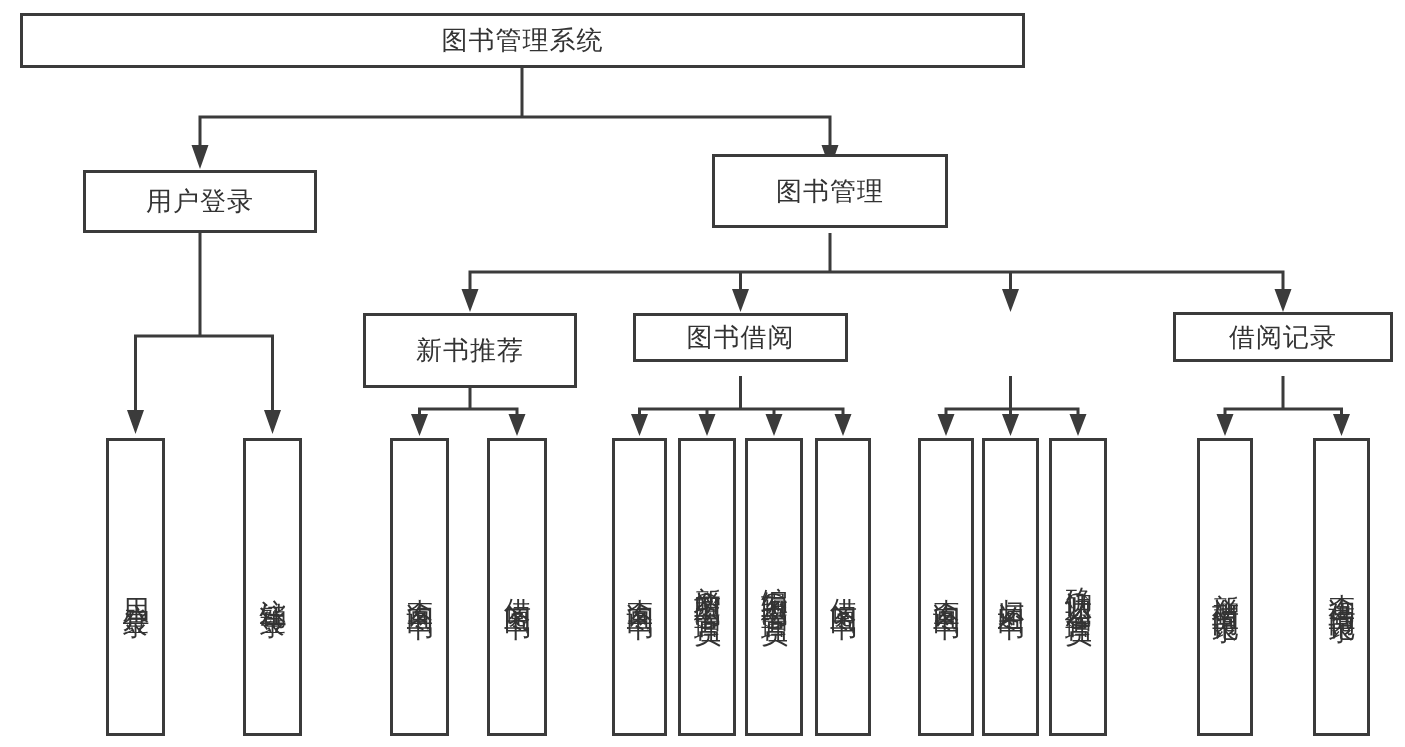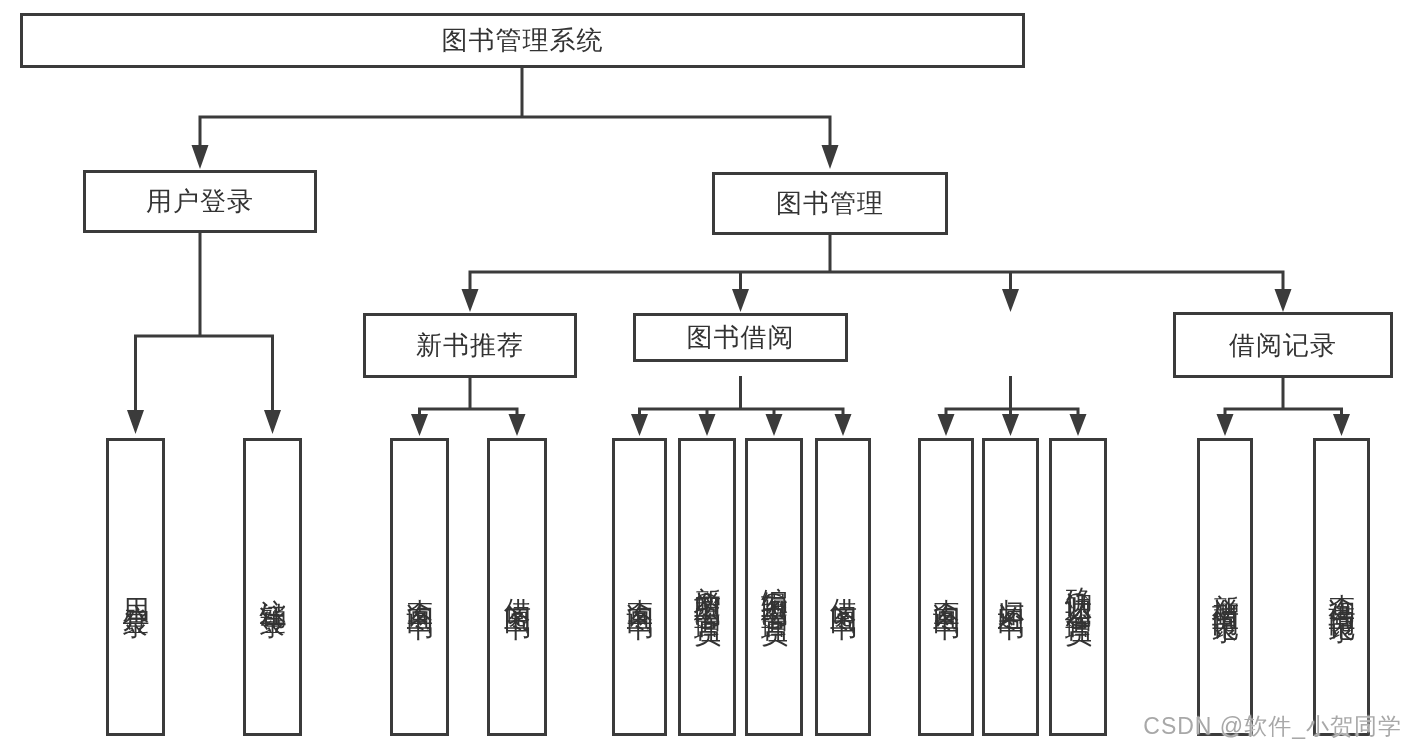--- a/index.html
+++ b/index.html
@@ -85,25 +85,25 @@
 
     <g stroke="#3b3b3b" stroke-width="3" fill="none">
       <path d="M1283 376 V409 M1225 409 H1341.5 M1225 407.5 V416 M1341.5 407.5 V416"></path>
       <path d="M1216.5 414 L1233.5 414 L1225 436 Z M1333 414 L1350 414 L1341.5 436 Z" fill="#3b3b3b" stroke="none"></path>
     </g>
   </svg>
 
   <div class="box h" style="left:20px; top:13px; width:1005px; height:55px;">图书管理系统</div>
 
   <div class="box h" style="left:83px; top:170px; width:234px; height:63px;">用户登录</div>
-  <div class="box h" style="left:712px; top:172px; width:236px; height:63px;">图书管理</div>
+  <div class="box h" style="left:712px; top:154px; width:236px; height:74px;">图书管理</div>
 
-  <div class="box h" style="left:363px; top:313px; width:214px; height:65px;">新书推荐</div>
+  <div class="box h" style="left:363px; top:313px; width:214px; height:75px;">新书推荐</div>
   <div class="box h" style="left:633px; top:313px; width:215px; height:49px;">图书借阅</div>
-  <div class="box h" style="left:1173px; top:312px; width:220px; height:66px;">借阅记录</div>
+  <div class="box h" style="left:1173px; top:312px; width:220px; height:50px;">借阅记录</div>
 
   <div class="box leaf" style="left:106px; width:59px;">
     <span class="vtext">用户登录</span>
   </div>
   <div class="box leaf" style="left:243px; width:59px;">
     <span class="vtext">注销登录</span>
   </div>
 
   <div class="box leaf" style="left:390px; width:59px;">
     <span class="vtext">查询图书</span>
@@ -135,15 +135,14 @@
     <span class="vtext">确认归还（管理员）</span>
   </div>
 
   <div class="box leaf" style="left:1197px; width:56px;">
     <span class="vtext">新增借阅记录</span>
   </div>
   <div class="box leaf" style="left:1313px; width:57px;">
     <span class="vtext">查询借阅记录</span>
   </div>
 
-  <div class="watermark">CSDN @软件_小贺同学</div>
 
 </div>
 
 </body></html>

